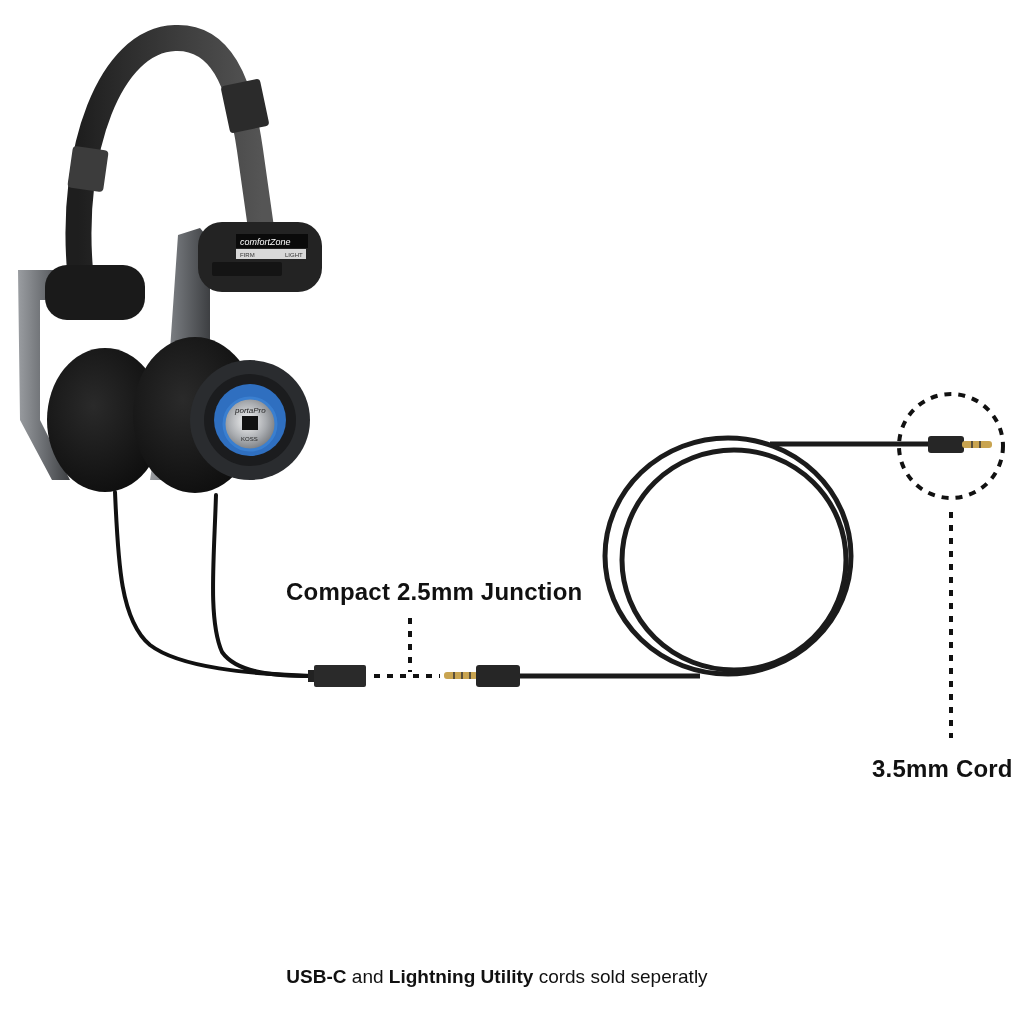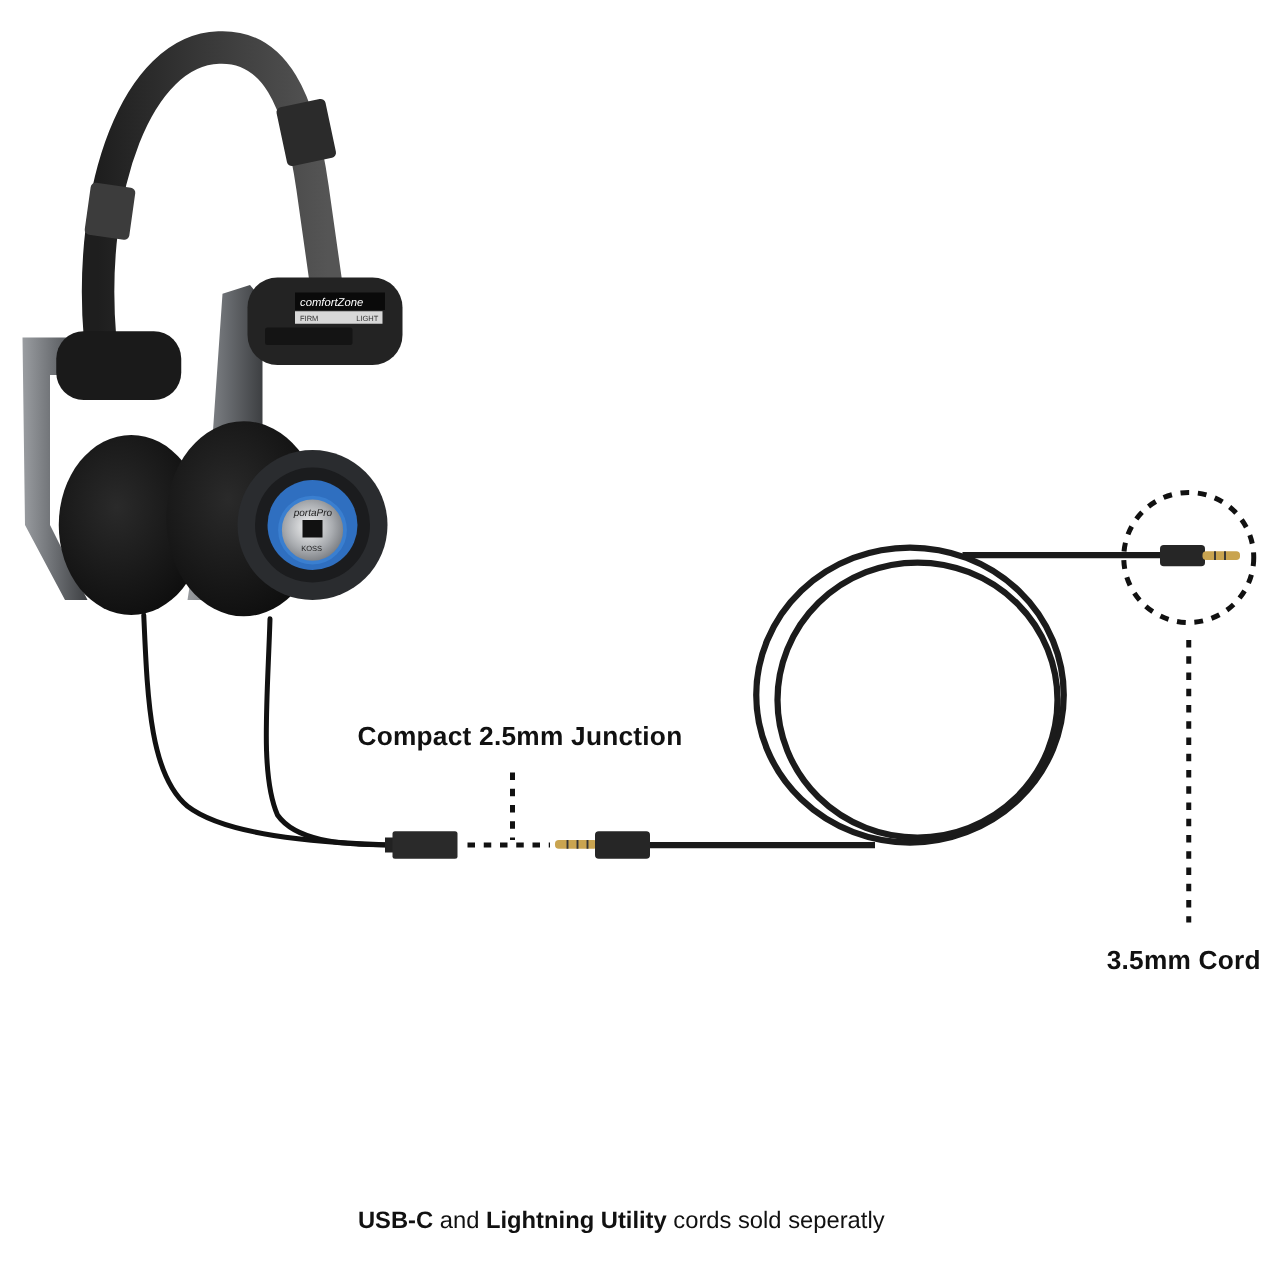--- a/index.html
+++ b/index.html
@@ -1,20 +1,20 @@
 <!DOCTYPE html>
 <html><head>
 <meta charset="utf-8">
 <style>
   html, body { margin:0; padding:0; background:#ffffff; }
   body { width:1024px; height:1024px; position:relative; overflow:hidden; font-family:"Liberation Sans", sans-serif; }
   .canvas { position:absolute; left:0; top:0; width:1024px; height:1024px; }
-  .label { position:absolute; color:#111; font-weight:bold; font-size:21px; letter-spacing:0.2px; }
+  .label { position:absolute; color:#111; font-weight:bold; font-size:24px; letter-spacing:0.2px; }
   .junction-label { left:286px; top:578px; }
-  .cord-label { left:872px; top:754px; width:150px; text-align:center; line-height:30px; }
+  .cord-label { left:872px; top:754px; width:150px; line-height:30px; }
   .footer { position:absolute; left:0; width:994px; top:966px; text-align:center; font-size:19px; color:#111; }
   .footer b { font-weight:bold; }
   .footer span.reg { font-weight:normal; }
 </style>
 </head>
 <body>
 
 <svg class="canvas" viewBox="0 0 1024 1024" width="1024" height="1024">
   <defs>
     <linearGradient id="band" x1="0" y1="0" x2="1" y2="0">

